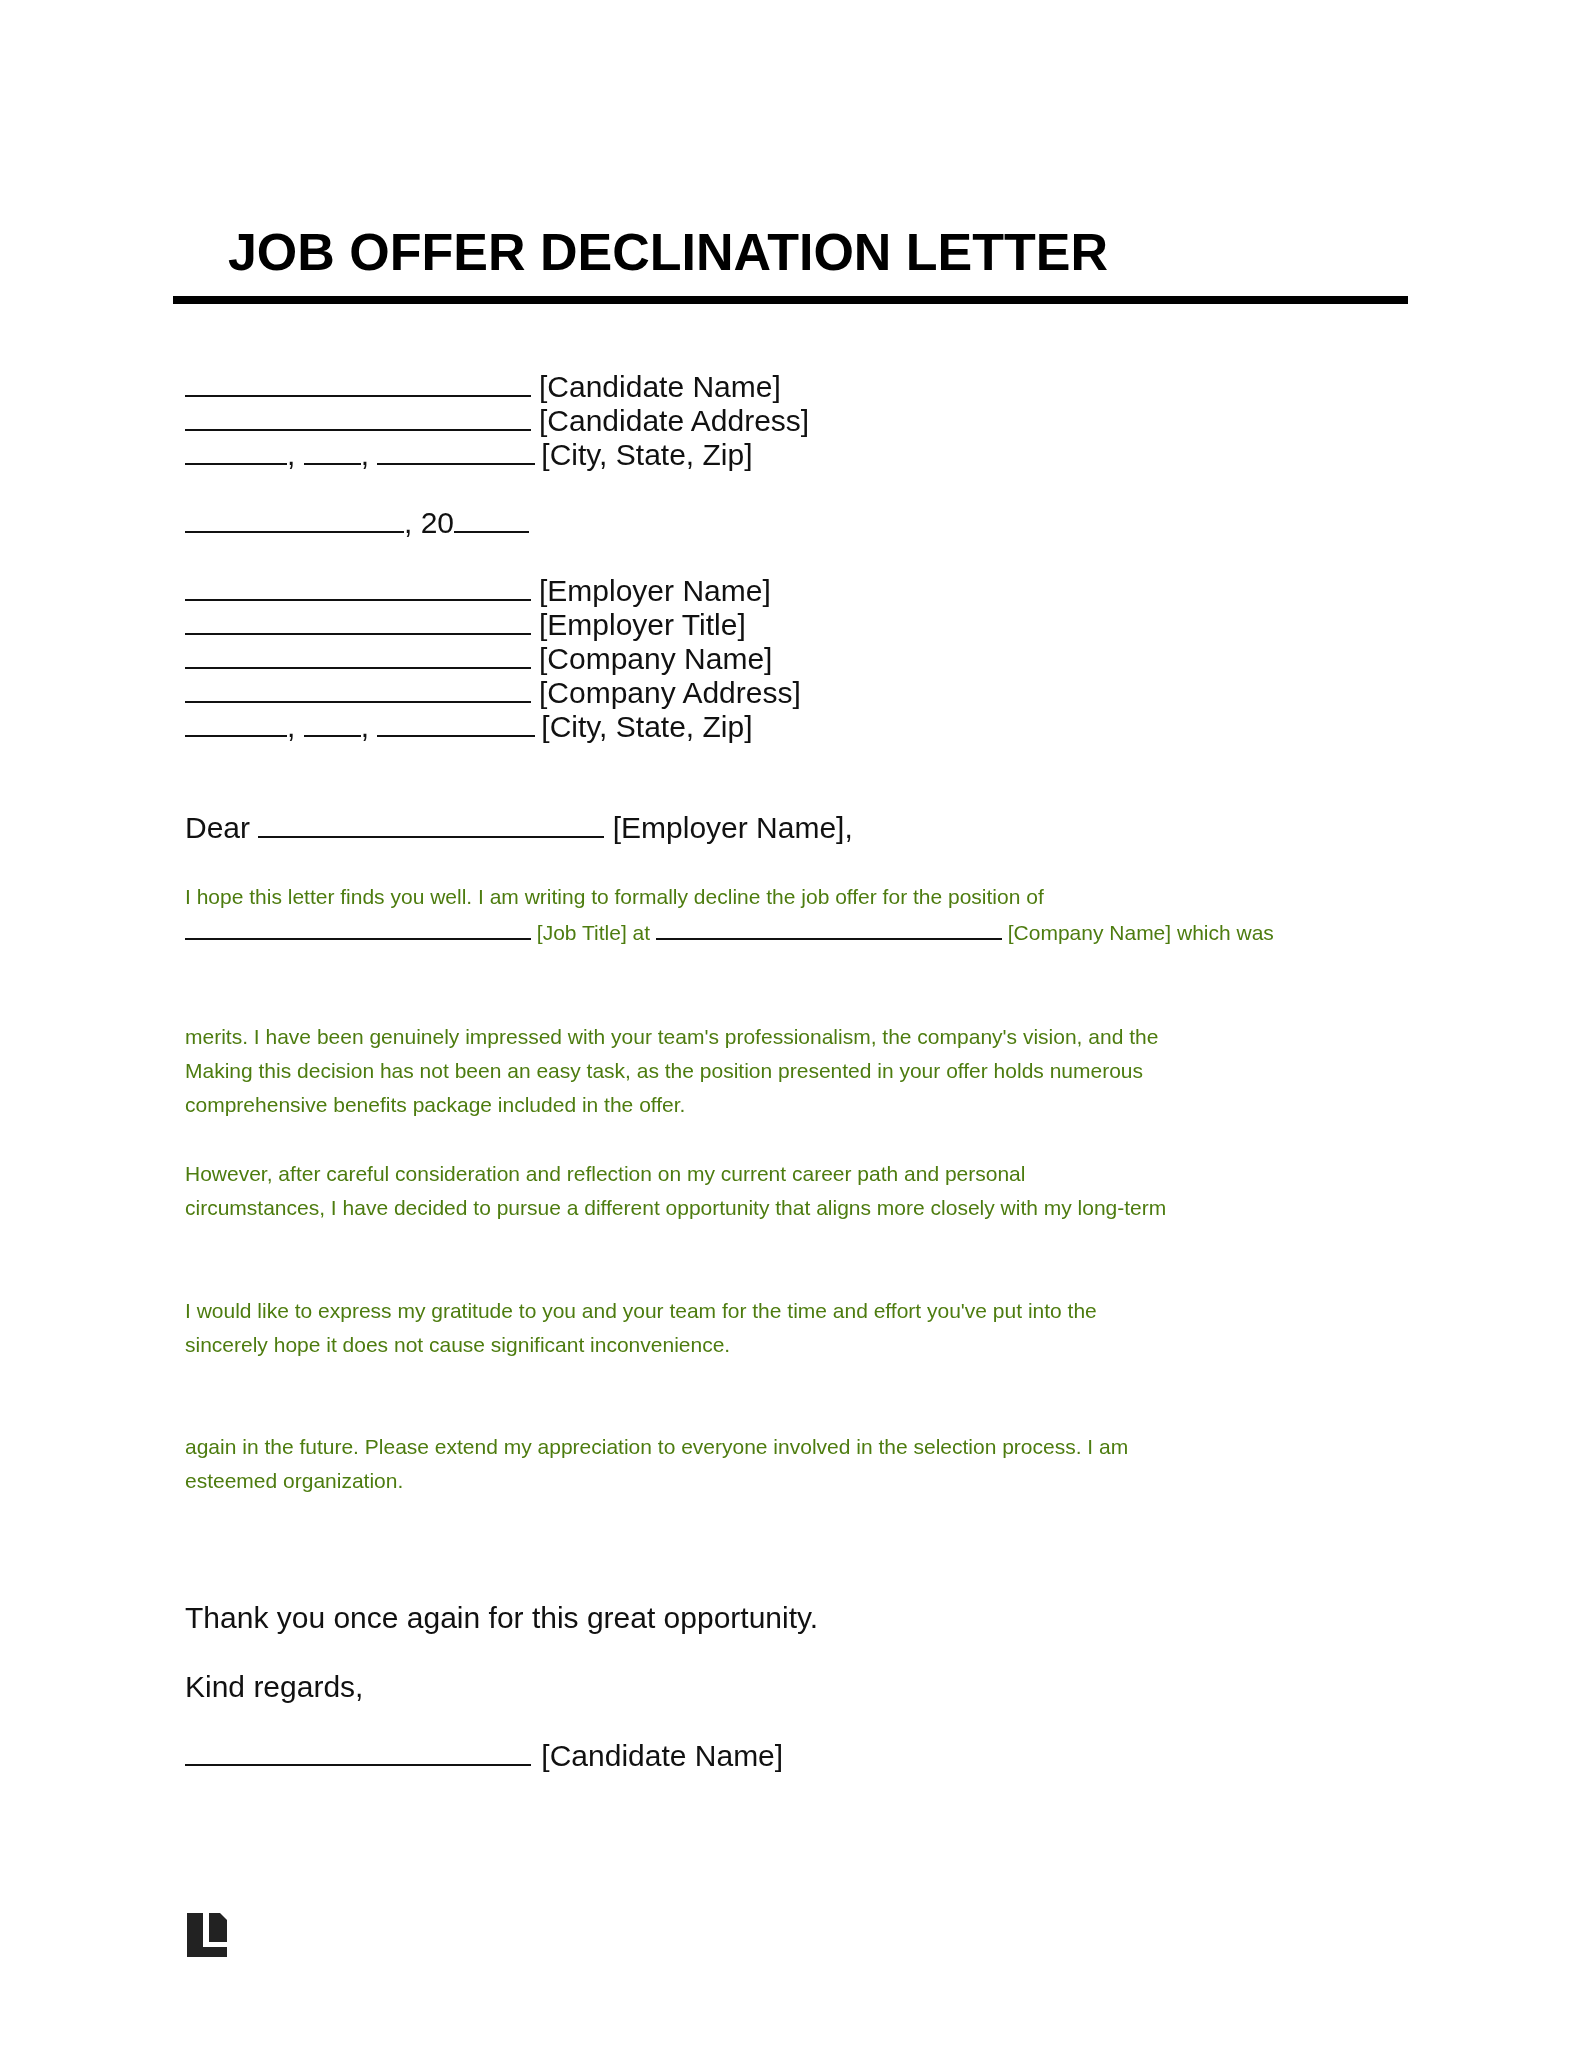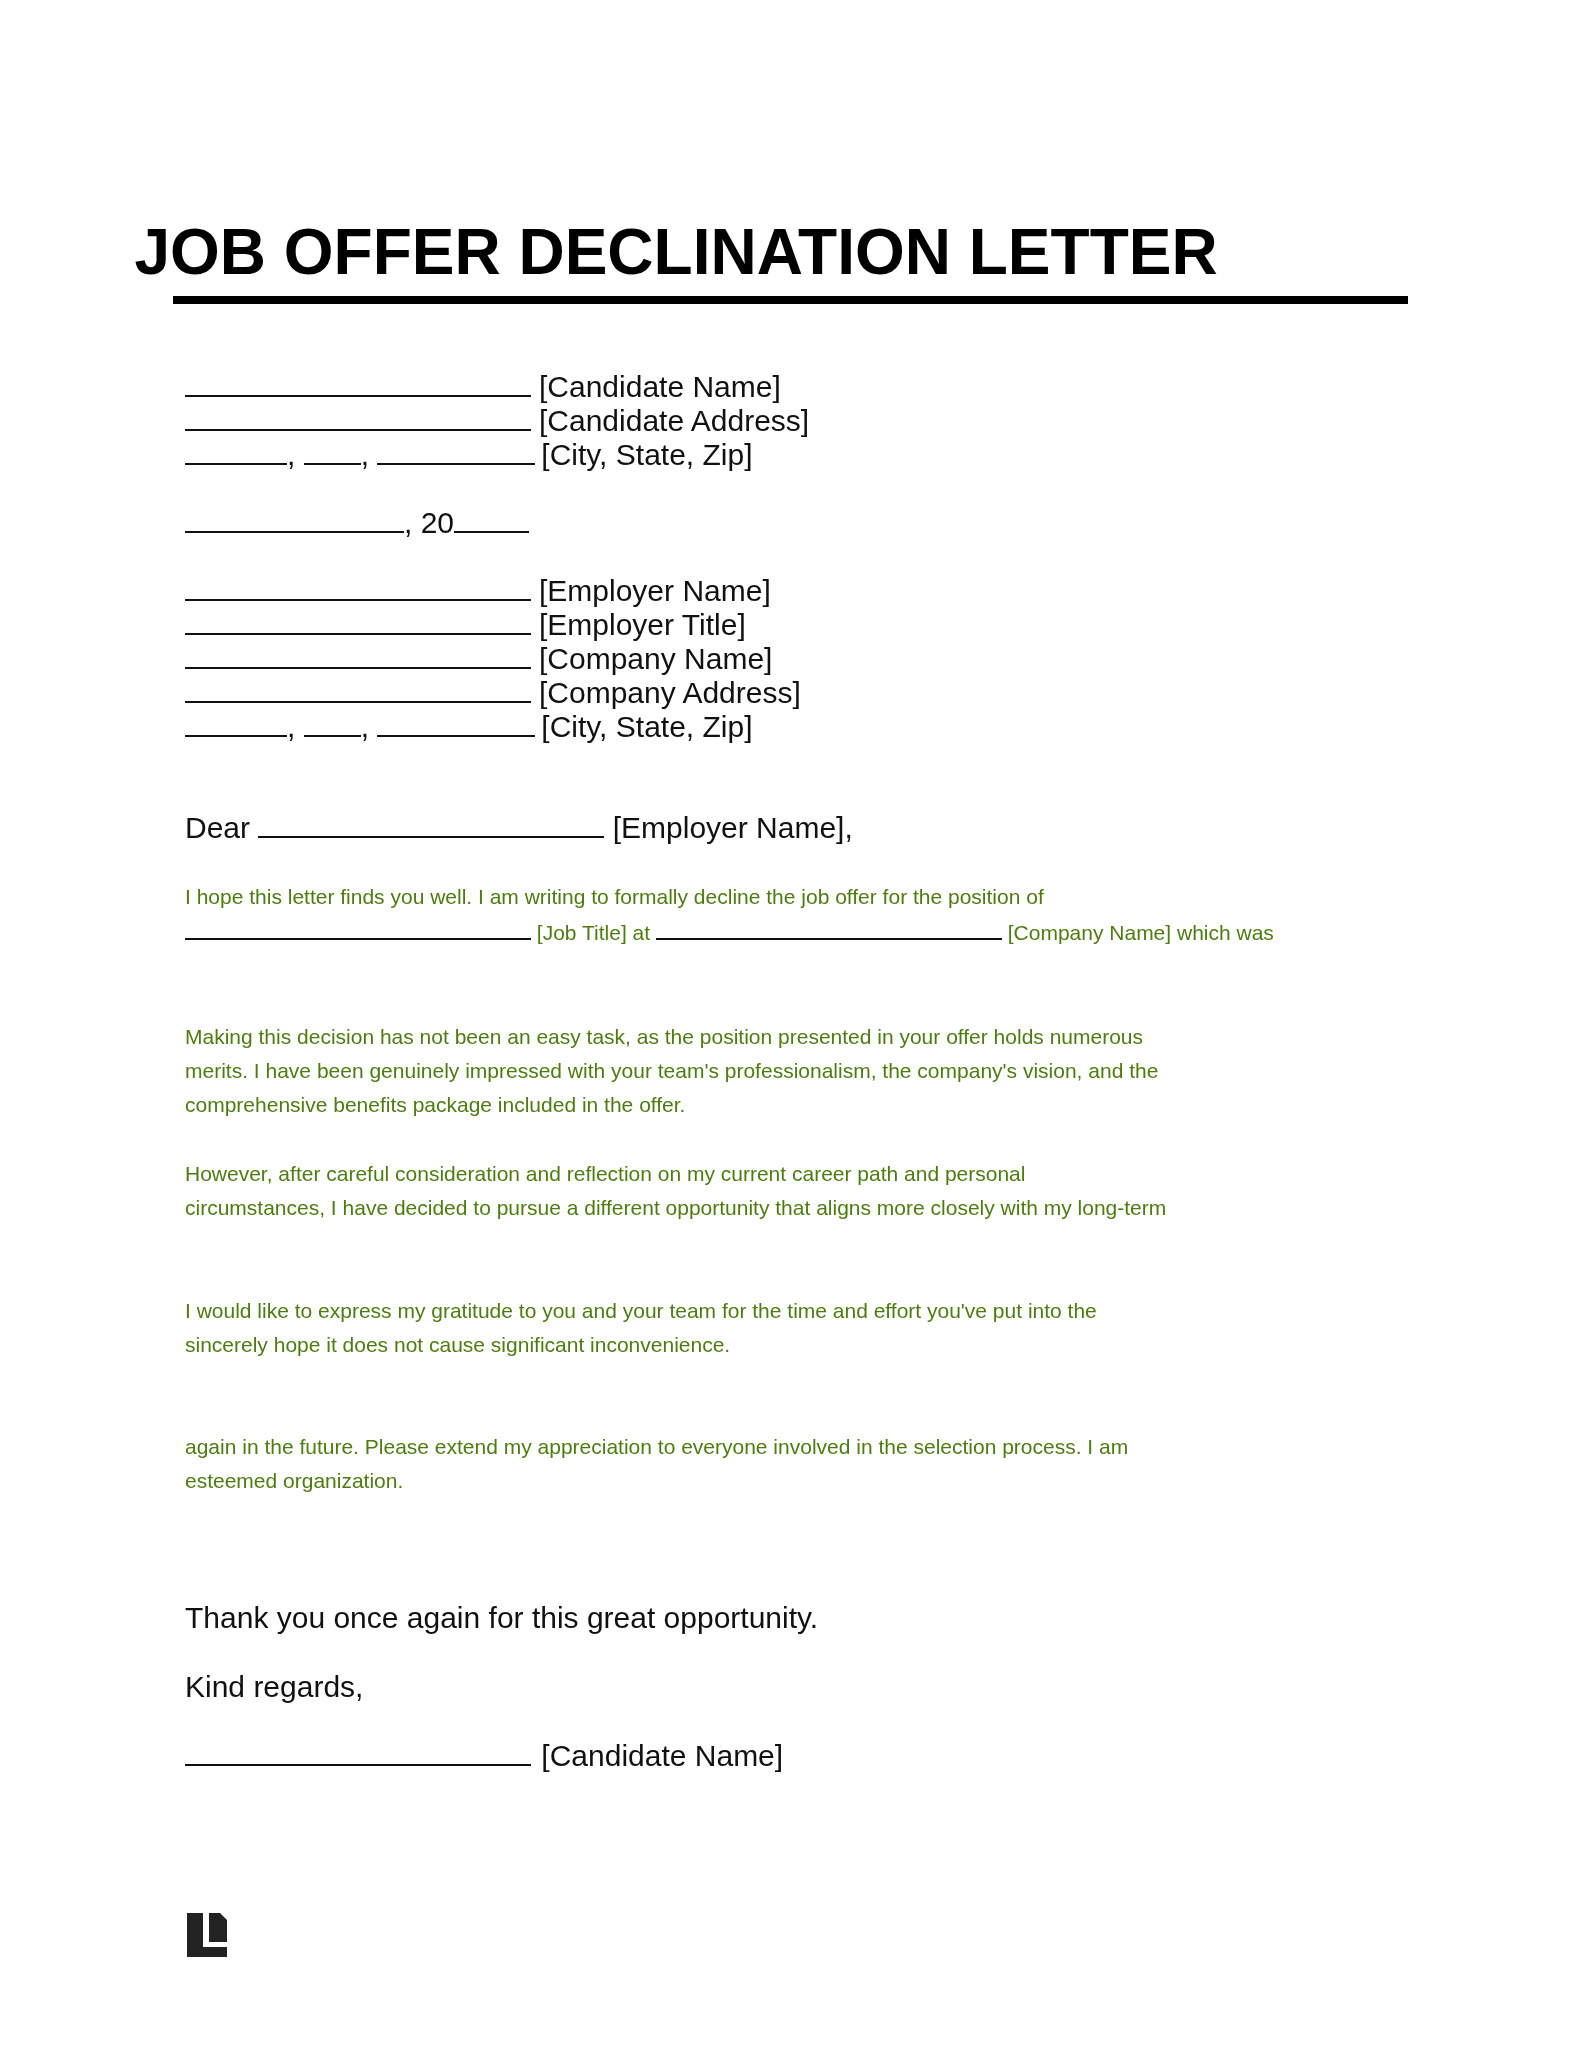--- a/index.html
+++ b/index.html
@@ -1,19 +1,19 @@
 <!DOCTYPE html>
 <html><head>
 <meta charset="utf-8">
 <style>
   html, body { margin: 0; padding: 0; background: #ffffff; }
   body { width: 1583px; height: 2048px; position: relative; overflow: hidden;
          font-family: "Liberation Sans", sans-serif; color: #111111; }
-  .title { position: absolute; left: 8px; width: 1336px; top: 222px; text-align: center;
-           font-size: 64px; font-weight: bold; letter-spacing: 0px; color: #000; line-height: 60px; }
+  .title { position: absolute; left: 0; width: 1336px; top: 222px; text-align: center;
+           font-size: 52px; font-weight: bold; letter-spacing: 0px; color: #000; line-height: 60px; }
   .rule { position: absolute; left: 173px; top: 296px; width: 1235px; height: 8px; background: #000; }
   .ln { position: absolute; left: 185px; font-size: 30px; line-height: 34.2px; white-space: nowrap; color: #111; }
   .blank { display: inline-block; border-bottom: 2.5px solid #111; height: 24px; vertical-align: baseline; }
   .para { position: absolute; left: 185px; width: 1230px; font-size: 21px; line-height: 34.2px; color: #4d7c0f; }
   .para .row { display: block; white-space: nowrap; }
   .logo { position: absolute; left: 187px; top: 1913px; width: 40px; height: 44px; }
 </style>
 </head>
 <body>
 
@@ -53,22 +53,22 @@
 <div class="ln" style="top:811px;">
   <span>Dear </span><span class="blank" style="width:346px;"></span><span> [Employer Name],</span>
 </div>
 
 <div class="para" style="top:880px;">
   <span class="row">I hope this letter finds you well. I am writing to formally decline the job offer for the position of</span>
   <span class="row"><span class="blank" style="width:346px;"></span><span> [Job Title] at </span><span class="blank" style="width:346px;"></span><span> [Company Name] which was</span></span>
 </div>
 
 <div class="para" style="top:1020px;">
+  <span class="row">merits. I have been genuinely impressed with your team's professionalism, the company's vision, and the</span>
   <span class="row">Making this decision has not been an easy task, as the position presented in your offer holds numerous</span>
-  <span class="row">merits. I have been genuinely impressed with your team's professionalism, the company's vision, and the</span>
   <span class="row">comprehensive benefits package included in the offer.</span>
 </div>
 
 <div class="para" style="top:1157px;">
   <span class="row">However, after careful consideration and reflection on my current career path and personal</span>
   <span class="row">circumstances, I have decided to pursue a different opportunity that aligns more closely with my long-term</span>
 </div>
 
 <div class="para" style="top:1294px;">
   <span class="row">I would like to express my gratitude to you and your team for the time and effort you've put into the</span>

